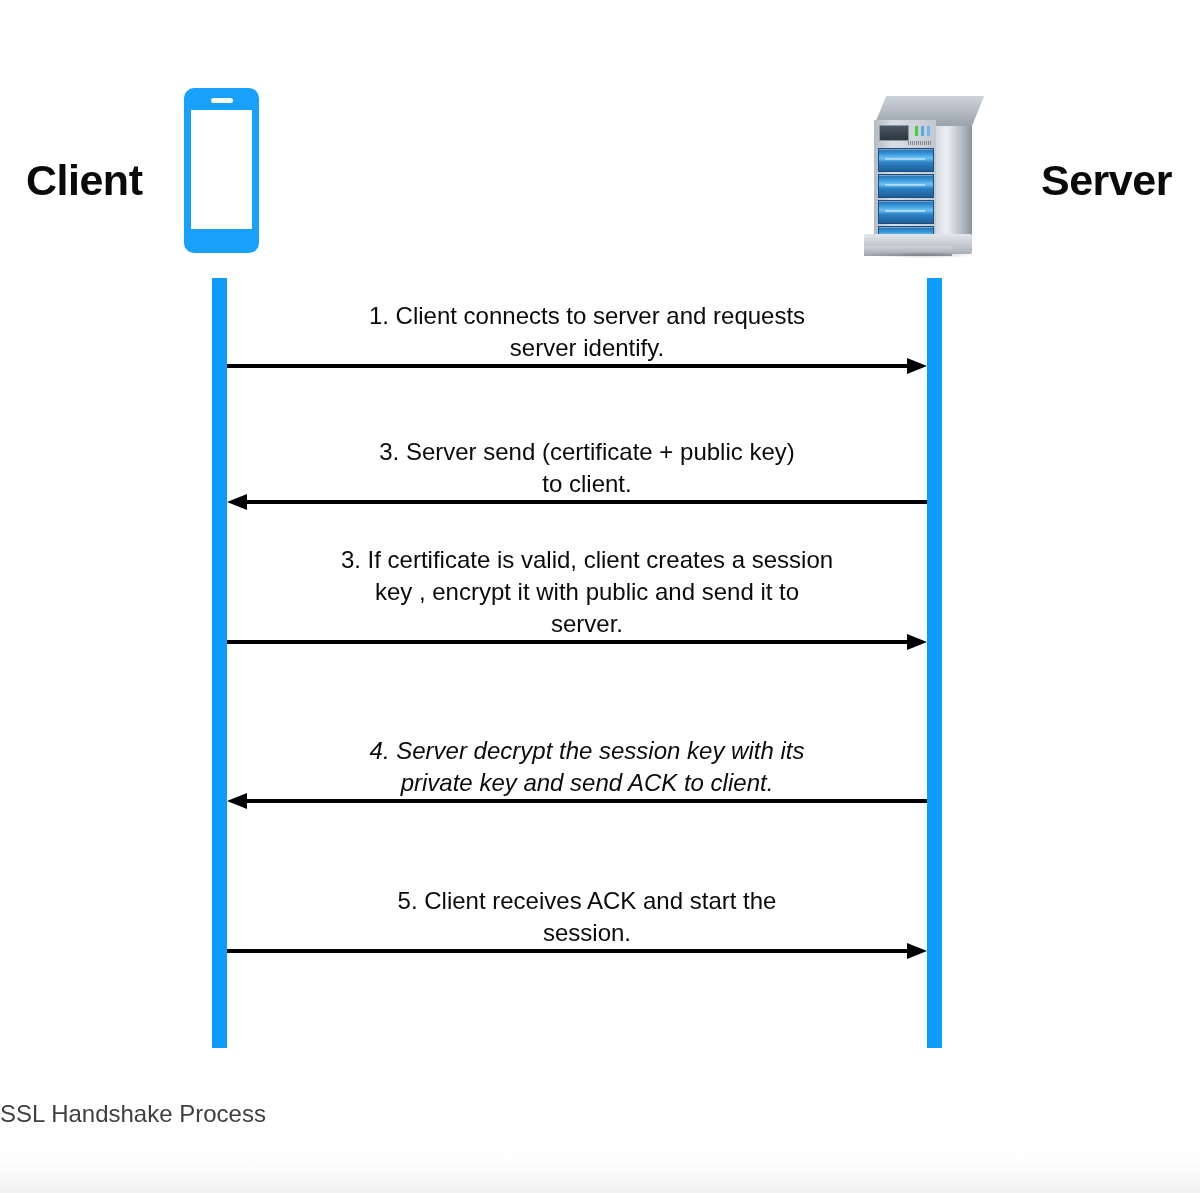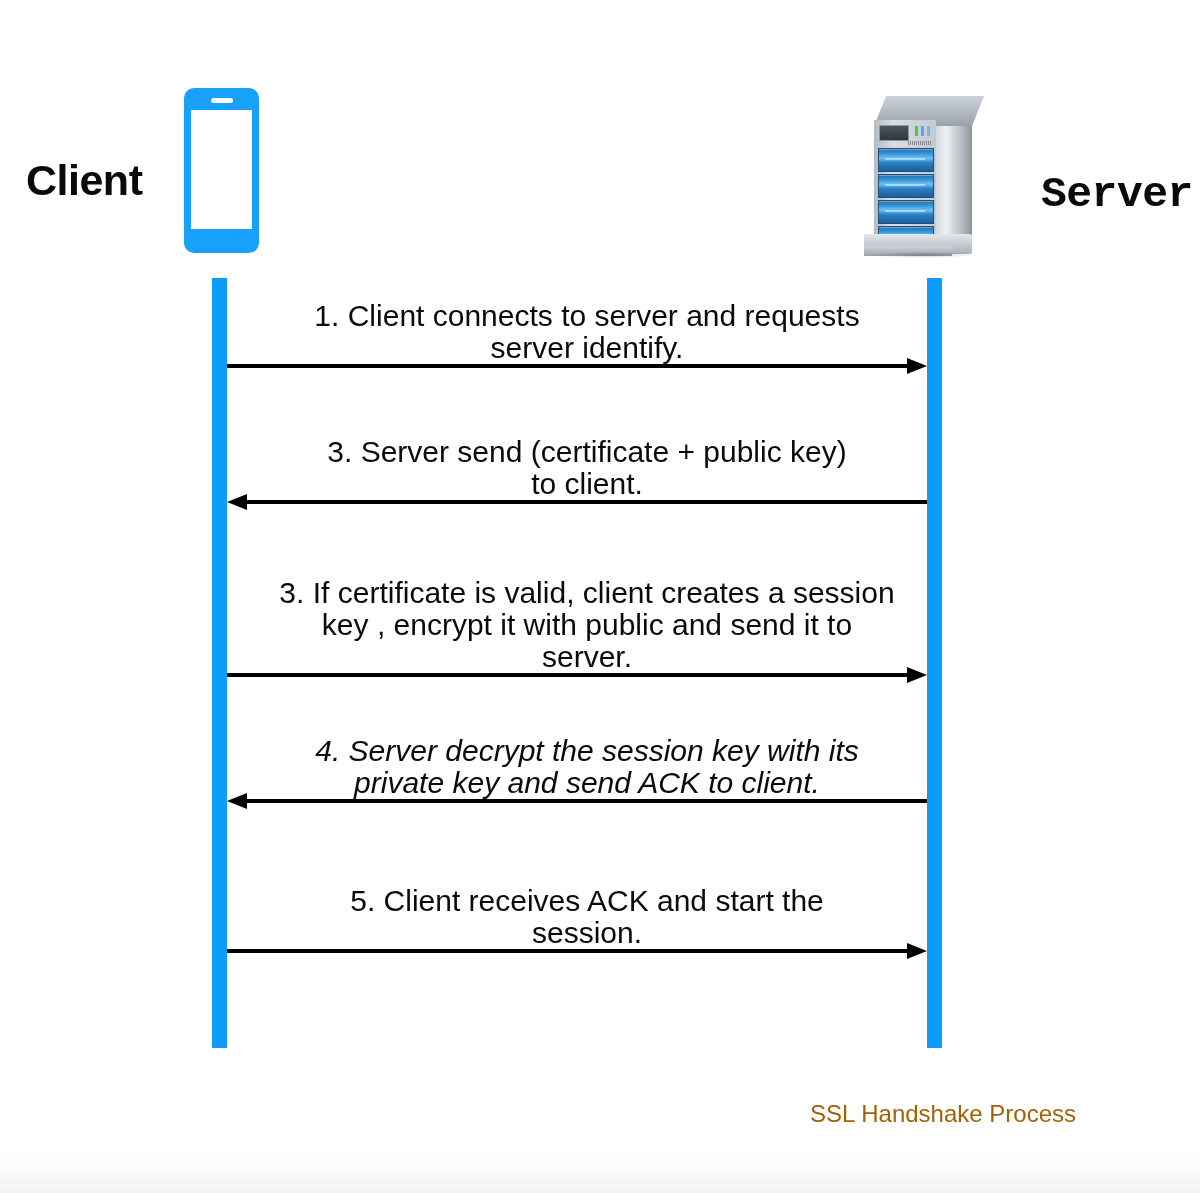--- a/index.html
+++ b/index.html
@@ -35,21 +35,21 @@
   .actor-label {
     position: absolute;
     font-weight: bold;
     color: #0a0a0a;
     font-size: 43px;
     line-height: 1;
     letter-spacing: -0.5px;
     white-space: nowrap;
   }
   #client-label { left: 26px;  top: 159px; }
-  #server-label { left: 1041px; top: 173px; font-family: Liberation Mono, monospace; }
+  #server-label { left: 1041px; top: 159px; }
 
   
   .phone {
     position: absolute;
     left: 184px;
     top: 88px;
     width: 75px;
     height: 165px;
     background: #17a1fb;
     border-radius: 10px;
@@ -198,21 +198,21 @@
     position: absolute;
     left: 227px;
     width: 700px;
   }
   .msg-text {
     position: absolute;
     left: 0;
     width: 720px;
     bottom: 10px;
     text-align: center;
-    font-size: 30px;
+    font-size: 24px;
     line-height: 32px;
     color: #0b0b0b;
     white-space: pre-line;
   }
   .arrow-row {
     position: absolute;
     left: 0;
     bottom: 0;
     width: 700px;
     height: 16px;
@@ -243,23 +243,23 @@
     left: 0;
     border-right: 20px solid #000000;
   }
 
   
   #caption {
     position: absolute;
     left: 0;
     top: 1100px;
     width: 1076px;
-    text-align: right;
+    text-align: left;
     font-size: 24px;
-    color: #a16207;
+    color: #404040;
   }
 </style>
 </head>
 <body>
 
 <div id="diagram">
 
   <div class="actor-label" id="client-label">Client</div>
 
   <div class="phone">
@@ -302,21 +302,21 @@
 
   <div class="message dir-left" style="top:422px; height:88px;">
     <div class="msg-text">3. Server send (certificate + public key)
 to client.</div>
     <div class="arrow-row">
       <div class="arrow-line"></div>
       <div class="arrow-head"></div>
     </div>
   </div>
 
-  <div class="message dir-right" style="top:563px; height:120px;padding-left:29px;">
+  <div class="message dir-right" style="top:530px; height:120px;padding-left:29px;">
     <div class="msg-text">3. If certificate is valid, client creates a session
 key , encrypt it with public and send it to
 server.</div>
     <div class="arrow-row">
       <div class="arrow-line"></div>
       <div class="arrow-head"></div>
     </div>
   </div>
 
   <div class="message dir-left" style="top:721px; height:88px;font-style:italic;">

